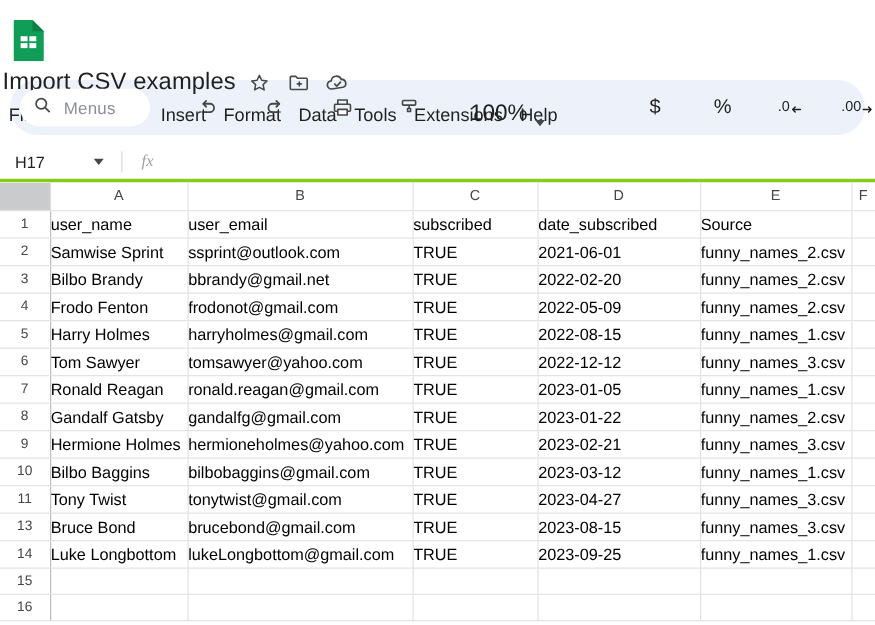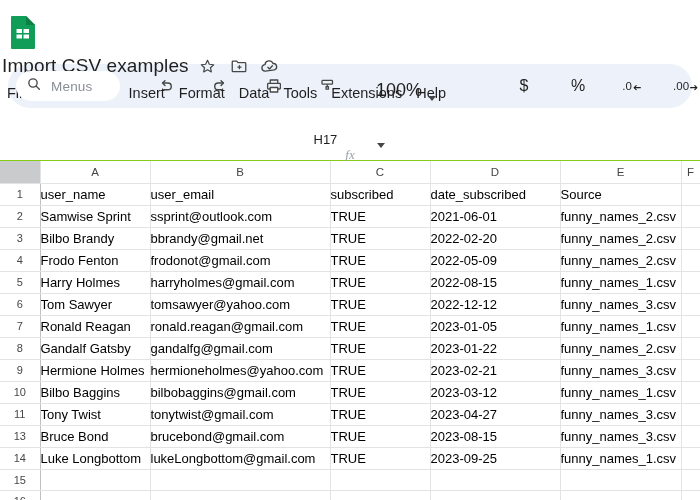--- a/index.html
+++ b/index.html
@@ -183,23 +183,22 @@
     text-align: center;
     line-height: 1;
   }
 
   
   .formulabar {
     height: 28px;
     display: flex;
     align-items: center;
     background: #ffffff;
-    border-bottom: 1px solid #84cc16;
-    margin-top: 24px;
-    flex-direction: column;
+    border-bottom: 3px solid #84cc16;
+    margin-top: 7px;
   }
   .namebox {
     width: 97px;
     height: 27px;
     display: flex;
     align-items: center;
     padding-left: 12px;
     box-sizing: border-box;
     font-size: 13px;
     color: #1f1f1f;

